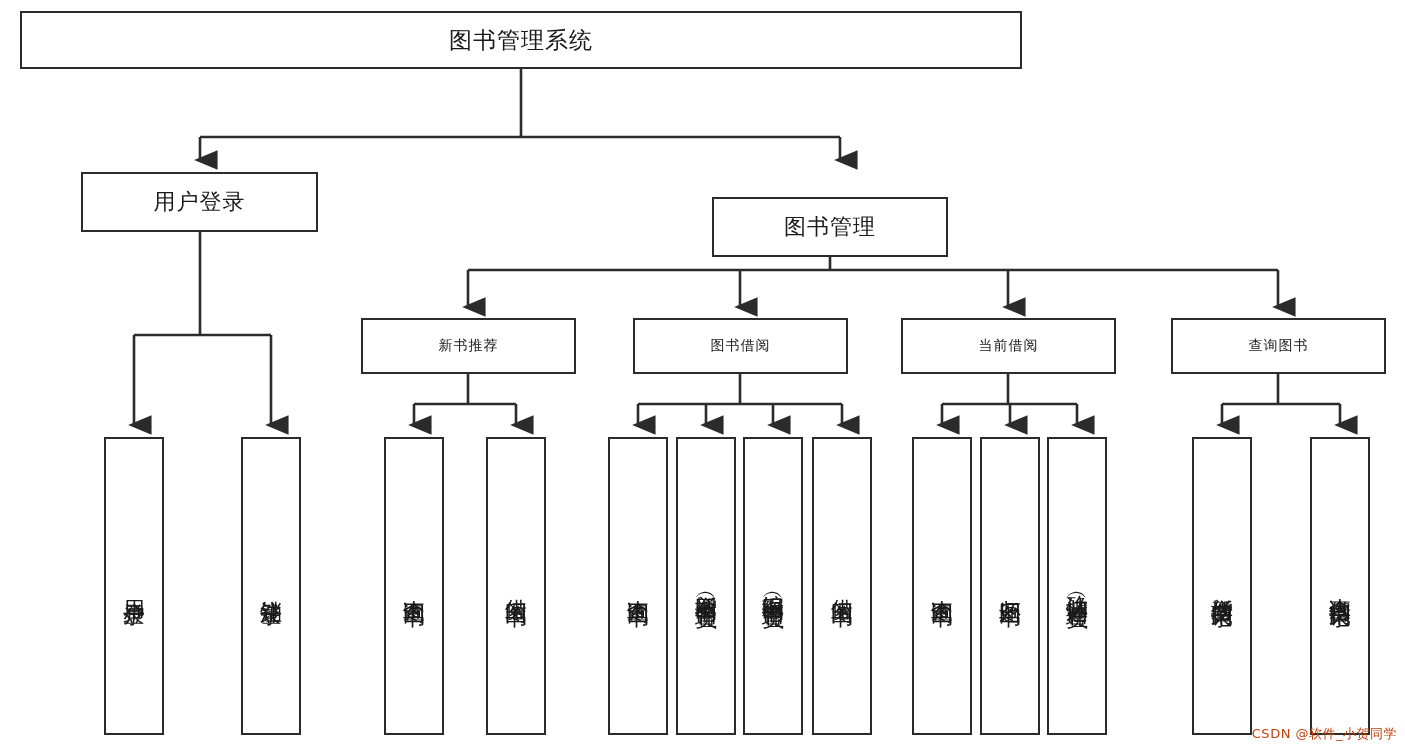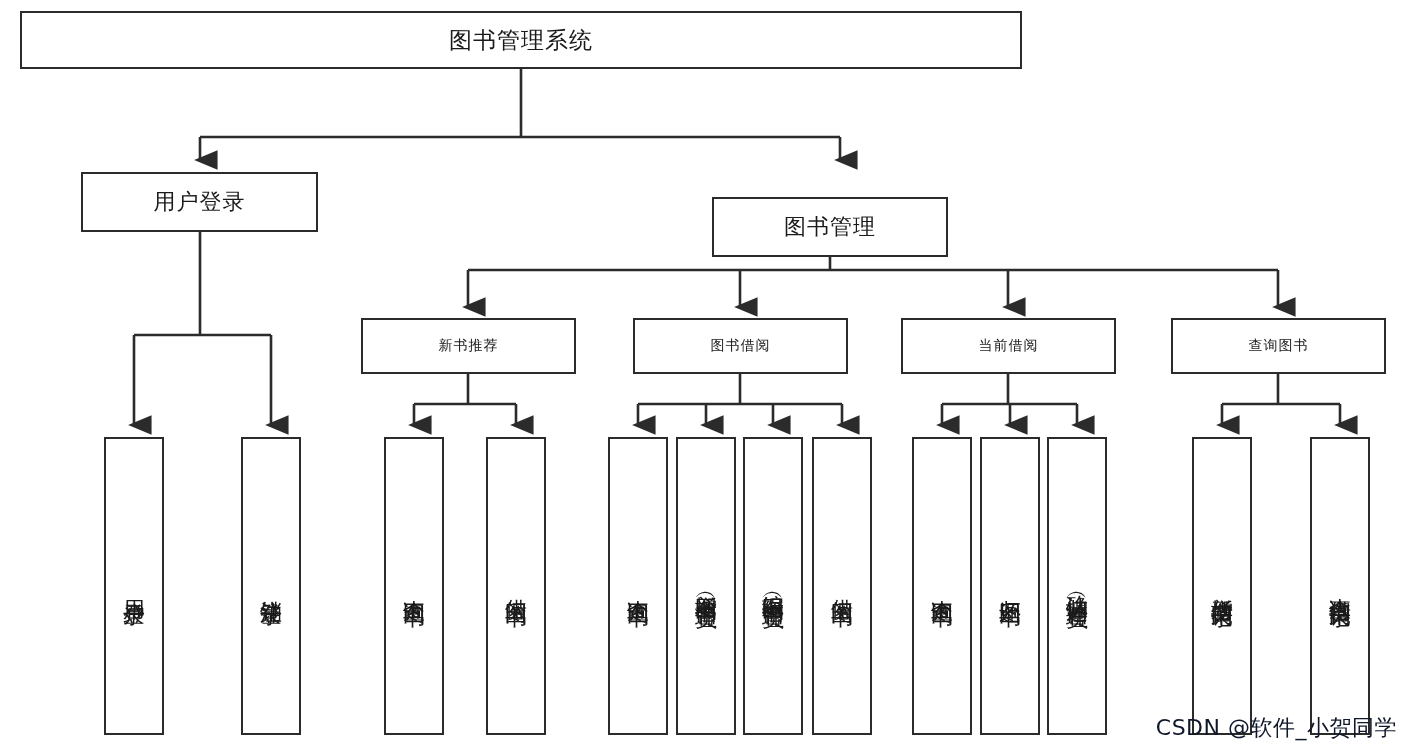--- a/index.html
+++ b/index.html
@@ -54,22 +54,22 @@
     writing-mode:vertical-rl;
     text-orientation:upright;
     line-height:1.08;
     white-space:nowrap;
     display:block;
   }
   .watermark{
     position:absolute;
     right:8px;
     bottom:4px;
-    font-size:22px;
-    color:#0f172a;
+    font-size:13px;
+    color:#c2410c;
     letter-spacing:0.5px;
     z-index:5;
     white-space:nowrap;
   }
 </style>
 </head>
 <body>
 
 <div id="diagram">
 

